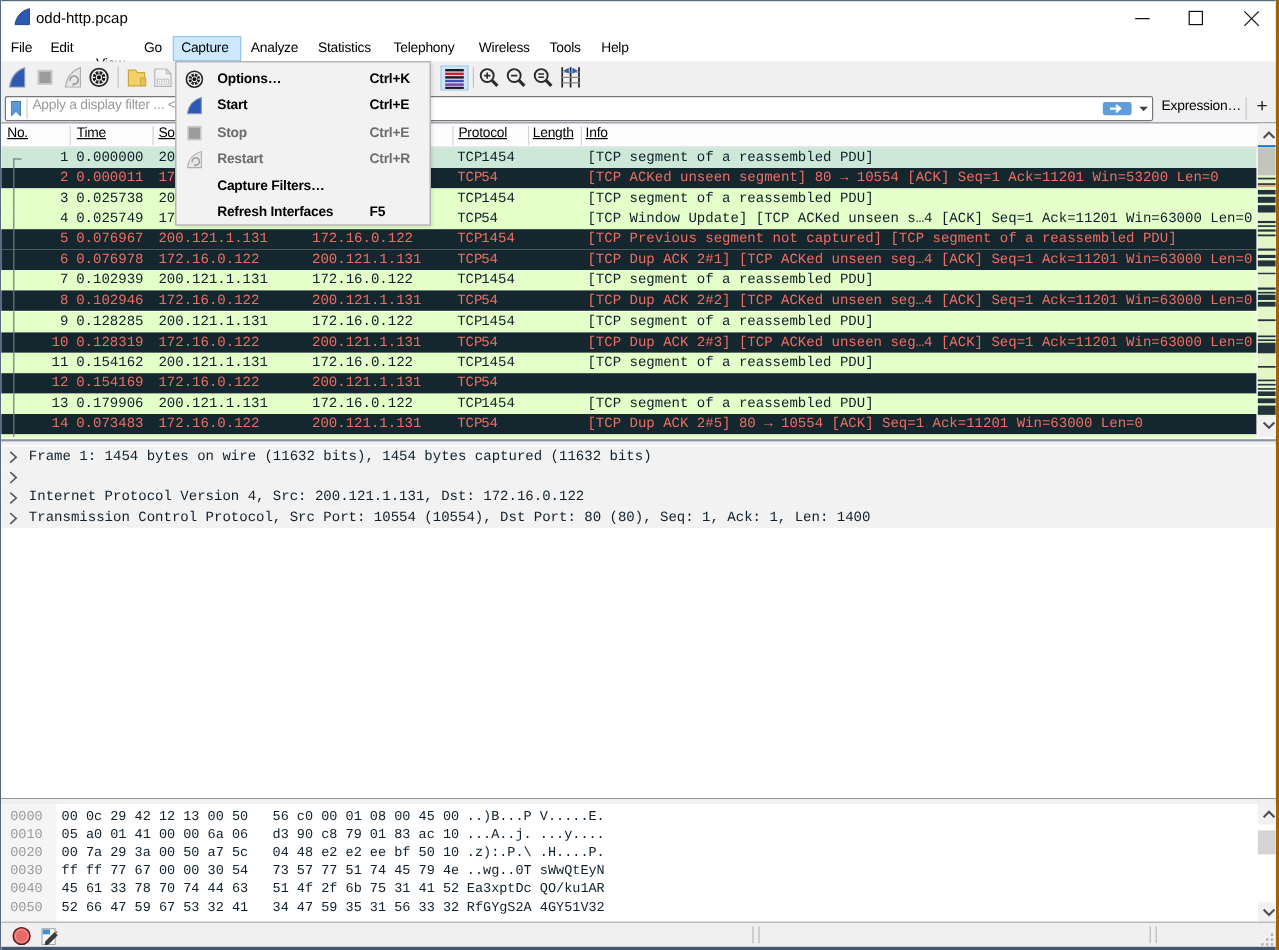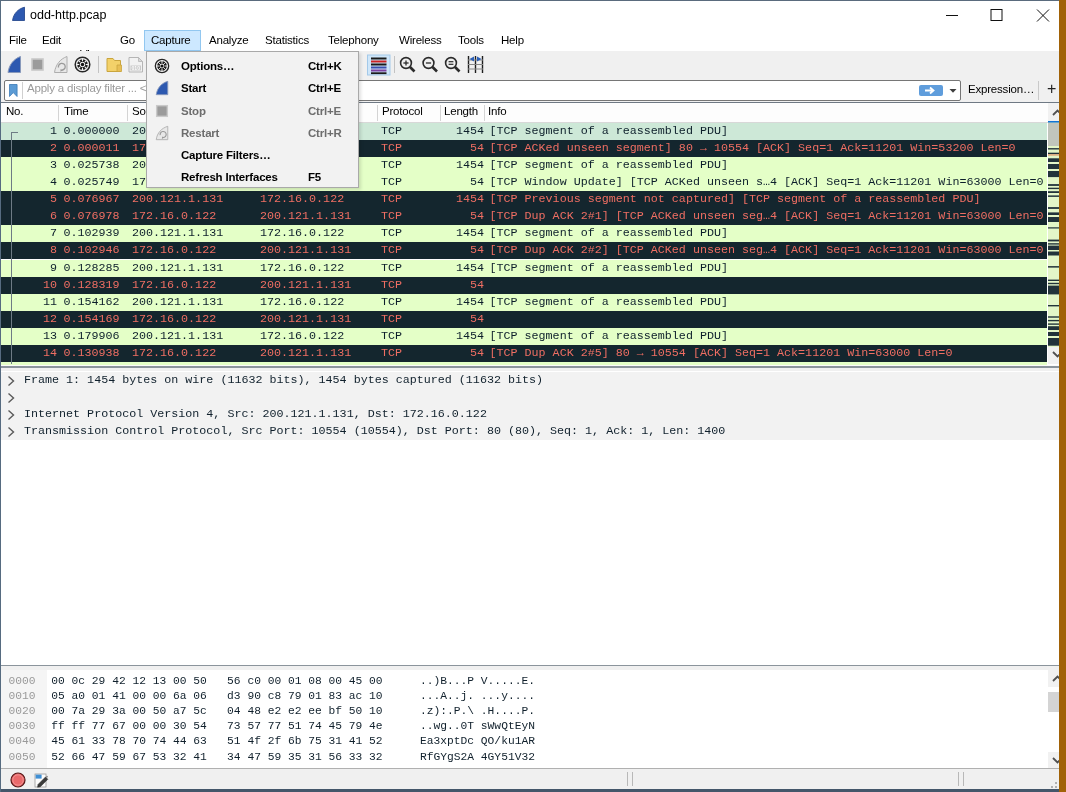--- a/index.html
+++ b/index.html
@@ -1,59 +1,59 @@
 <!DOCTYPE html>
 <html><head>
 <meta charset="utf-8">
 <style>
   html,body{margin:0;padding:0;}
   #win{position:relative;width:1066px;height:792px;background:#fff;overflow:hidden;
-       font-family:"Liberation Sans",sans-serif;border-left:1px solid #566b80;border-right:7px solid #a16207;
+       font-family:"Liberation Sans",sans-serif;border-left:1px solid #566b80;border-right:3px solid #a16207;
        box-sizing:border-box;}
   .abs{position:absolute;}
   .mono{font-family:"Liberation Mono",monospace;font-size:11.7px;white-space:pre;}
   
   #titlebar{left:0;top:0;width:1066px;height:29px;background:#fff;border-top:1px solid #5a6b7d;}
   #title{left:29px;top:8px;font-size:12.5px;color:#000;}
   
   #menubar{left:0;top:29px;width:1066px;height:22px;background:#fff;}
   .mi{position:absolute;top:0;height:22px;line-height:22px;font-size:11.5px;letter-spacing:-0.2px;color:#000;}
   #mhl{left:143px;top:30px;width:57px;height:21px;background:#cde8ff;border:1px solid #92c7f0;box-sizing:border-box;}
   
   #toolbar{left:0;top:51px;width:1066px;height:27px;background:#f0f0f0;}
   
   #filterbar{left:0;top:78px;width:1066px;height:25px;background:#f0f0f0;}
   #filterfield{left:3px;top:2px;width:957px;height:21px;background:#fff;border:1px solid #767676;border-radius:2px;box-sizing:border-box;}
   #fplaceholder{left:26px;top:4px;font-size:11.5px;letter-spacing:-0.2px;color:#9a9a9a;}
   
   #plist{left:0;top:103px;width:1066px;height:261px;background:#fff;}
   #phead{left:0;top:0;width:1066px;height:20px;background:#fdfdfd;border-bottom:1px solid #d8d8d8;box-sizing:border-box;}
   .hsep{position:absolute;top:2px;width:1px;height:16px;background:#d4d4d4;}
-  .hlabel{position:absolute;top:2px;font-size:11.5px;letter-spacing:-0.2px;color:#000;}
+  .hlabel{position:absolute;top:2px;font-size:11.5px;letter-spacing:-0.2px;color:#000;text-decoration:underline;}
   .prow{position:absolute;left:0;width:1046px;height:17px;line-height:17px;}
   .green{background:#e4ffc7;color:#0d1f2b;}
   .dark{background:#14262e;color:#ef6e63;}
   .sel{background:#cde8d7;color:#0d1f2b;}
   .c-num{position:absolute;left:0;width:56px;text-align:right;}
   .c-time{position:absolute;left:62.5px;}
   .c-src{position:absolute;left:131px;}
   .c-dst{position:absolute;left:259px;}
   .c-proto{position:absolute;left:380px;}
-  .c-len{position:absolute;left:400px;width:83px;text-align:right;}
+  .c-len{position:absolute;left:400px;width:83px;text-align:left;}
   .c-info{position:absolute;left:488.5px;}
   
   #dpane{left:0;top:371px;width:1066px;height:293.5px;background:#fff;}
   .drow{position:absolute;left:0;width:1066px;height:17px;line-height:17px;background:#f2f2f2;color:#10202c;}
   .dchev2{position:absolute;left:6px;top:3px;}
   
   #hpane{left:0;top:669.5px;width:1066px;height:98.5px;background:#fff;}
   .hrow{position:absolute;left:0;width:1046px;height:15.2px;line-height:15.2px;color:#10202c;font-size:11.27px;}
   .hoff{position:absolute;left:7.5px;color:#9a9a9a;}
   .hbytes{position:absolute;left:50.3px;}
-  .hascii{position:absolute;left:419px;text-align:center;}
+  .hascii{position:absolute;left:388px;text-align:center;}
   
   #statusbar{left:0;top:768px;width:1066px;height:21px;background:#f0f0f0;border-top:1px solid #b0b0b0;box-sizing:border-box;}
   #winborder-bottom{left:0;top:789px;width:1066px;height:3px;background:#44566a;}
   .stext{position:absolute;top:4px;font-size:11.5px;letter-spacing:-0.2px;color:#1a1a1a;margin-top:36px;}
   .ssep{position:absolute;top:3px;width:1px;height:14px;background:#b8b8b8;}
   
   #dropdown{left:145px;top:51px;width:213px;height:137px;background:#f2f2f2;border:1px solid #a9a9a9;box-sizing:border-box;box-shadow:2px 2px 3px rgba(0,0,0,0.12);}
   .ditem{position:absolute;left:1px;width:210px;height:22.25px;line-height:22.25px;font-size:11.5px;letter-spacing:-0.2px;color:#000;font-weight:bold;}
   .ditem .lab{position:absolute;left:33px;}
   .ditem .sc{position:absolute;left:160px;}
@@ -204,25 +204,25 @@
     <div id="rows" class="mono">
       <div class="prow sel" style="top:20.00px"><span class="c-num">1</span><span class="c-time">0.000000</span><span class="c-src">200.121.1.131</span><span class="c-dst">172.16.0.122</span><span class="c-proto">TCP</span><span class="c-len">1454</span><span class="c-info">[TCP segment of a reassembled PDU]</span></div>
       <div class="prow dark" style="top:37.07px"><span class="c-num">2</span><span class="c-time">0.000011</span><span class="c-src">172.16.0.122</span><span class="c-dst">200.121.1.131</span><span class="c-proto">TCP</span><span class="c-len">54</span><span class="c-info">[TCP ACKed unseen segment] 80 → 10554 [ACK] Seq=1 Ack=11201 Win=53200 Len=0</span></div>
       <div class="prow green" style="top:54.14px"><span class="c-num">3</span><span class="c-time">0.025738</span><span class="c-src">200.121.1.131</span><span class="c-dst">172.16.0.122</span><span class="c-proto">TCP</span><span class="c-len">1454</span><span class="c-info">[TCP segment of a reassembled PDU]</span></div>
       <div class="prow green" style="top:71.21px"><span class="c-num">4</span><span class="c-time">0.025749</span><span class="c-src">172.16.0.122</span><span class="c-dst">200.121.1.131</span><span class="c-proto">TCP</span><span class="c-len">54</span><span class="c-info">[TCP Window Update] [TCP ACKed unseen s…4 [ACK] Seq=1 Ack=11201 Win=63000 Len=0</span></div>
       <div class="prow dark" style="top:88.28px"><span class="c-num">5</span><span class="c-time">0.076967</span><span class="c-src">200.121.1.131</span><span class="c-dst">172.16.0.122</span><span class="c-proto">TCP</span><span class="c-len">1454</span><span class="c-info">[TCP Previous segment not captured] [TCP segment of a reassembled PDU]</span></div>
       <div class="prow dark" style="top:105.35px"><span class="c-num">6</span><span class="c-time">0.076978</span><span class="c-src">172.16.0.122</span><span class="c-dst">200.121.1.131</span><span class="c-proto">TCP</span><span class="c-len">54</span><span class="c-info">[TCP Dup ACK 2#1] [TCP ACKed unseen seg…4 [ACK] Seq=1 Ack=11201 Win=63000 Len=0</span></div>
       <div class="prow green" style="top:122.42px"><span class="c-num">7</span><span class="c-time">0.102939</span><span class="c-src">200.121.1.131</span><span class="c-dst">172.16.0.122</span><span class="c-proto">TCP</span><span class="c-len">1454</span><span class="c-info">[TCP segment of a reassembled PDU]</span></div>
       <div class="prow dark" style="top:139.49px"><span class="c-num">8</span><span class="c-time">0.102946</span><span class="c-src">172.16.0.122</span><span class="c-dst">200.121.1.131</span><span class="c-proto">TCP</span><span class="c-len">54</span><span class="c-info">[TCP Dup ACK 2#2] [TCP ACKed unseen seg…4 [ACK] Seq=1 Ack=11201 Win=63000 Len=0</span></div>
       <div class="prow green" style="top:156.56px"><span class="c-num">9</span><span class="c-time">0.128285</span><span class="c-src">200.121.1.131</span><span class="c-dst">172.16.0.122</span><span class="c-proto">TCP</span><span class="c-len">1454</span><span class="c-info">[TCP segment of a reassembled PDU]</span></div>
-      <div class="prow dark" style="top:173.63px"><span class="c-num">10</span><span class="c-time">0.128319</span><span class="c-src">172.16.0.122</span><span class="c-dst">200.121.1.131</span><span class="c-proto">TCP</span><span class="c-len">54</span></div>
+      <div class="prow dark" style="top:173.63px"><span class="c-num">10</span><span class="c-time">0.128319</span><span class="c-src">172.16.0.122</span><span class="c-dst">200.121.1.131</span><span class="c-proto">TCP</span><span class="c-len">54</span><span class="c-info">[TCP Dup ACK 2#3] [TCP ACKed unseen seg…4 [ACK] Seq=1 Ack=11201 Win=63000 Len=0</span></div>
       <div class="prow green" style="top:190.70px"><span class="c-num">11</span><span class="c-time">0.154162</span><span class="c-src">200.121.1.131</span><span class="c-dst">172.16.0.122</span><span class="c-proto">TCP</span><span class="c-len">1454</span><span class="c-info">[TCP segment of a reassembled PDU]</span></div>
       <div class="prow dark" style="top:207.77px"><span class="c-num">12</span><span class="c-time">0.154169</span><span class="c-src">172.16.0.122</span><span class="c-dst">200.121.1.131</span><span class="c-proto">TCP</span><span class="c-len">54</span></div>
       <div class="prow green" style="top:224.84px"><span class="c-num">13</span><span class="c-time">0.179906</span><span class="c-src">200.121.1.131</span><span class="c-dst">172.16.0.122</span><span class="c-proto">TCP</span><span class="c-len">1454</span><span class="c-info">[TCP segment of a reassembled PDU]</span></div>
-      <div class="prow dark" style="top:241.91px"><span class="c-num">14</span><span class="c-time">0.130938</span><span class="c-src">172.16.0.122</span><span class="c-dst">200.121.1.131</span><span class="c-proto">TCP</span><span class="c-len">54</span><span class="c-info">[TCP Dup ACK 2#5] 80 → 10554 [ACK] Seq=1 Ack=11201 Win=63000 Len=0</span></div>
+      <div class="prow dark" style="top:241.91px"><span class="c-num">14</span><span class="c-time">0.073483</span><span class="c-src">172.16.0.122</span><span class="c-dst">200.121.1.131</span><span class="c-proto">TCP</span><span class="c-len">54</span><span class="c-info">[TCP Dup ACK 2#5] 80 → 10554 [ACK] Seq=1 Ack=11201 Win=63000 Len=0</span></div>
       <div class="prow green" style="top:258.98px;height:3px"></div>
     </div>
     <div class="abs" style="left:10px;top:28.5px;width:1px;height:232.5px;background:#6e7b85"></div>
     <div class="abs" style="left:10px;top:28.5px;width:7px;height:1px;background:#6e7b85"></div>
     <div class="abs" id="plsb" style="left:1047px;top:0;width:19px;height:261px;background:#f1f1f1">
       <svg class="abs" style="left:0;top:0" width="19" height="261" viewBox="0 0 19 261">
         <rect x="0" y="0" width="19" height="261" fill="#f1f1f1"></rect>
         <path d="M5 12 L9.5 7.5 L14 12" fill="none" stroke="#505050" stroke-width="1.8"></path>
         <rect x="0" y="18" width="18" height="226" fill="#e3f6c8"></rect>
         <g fill="#22333b">

